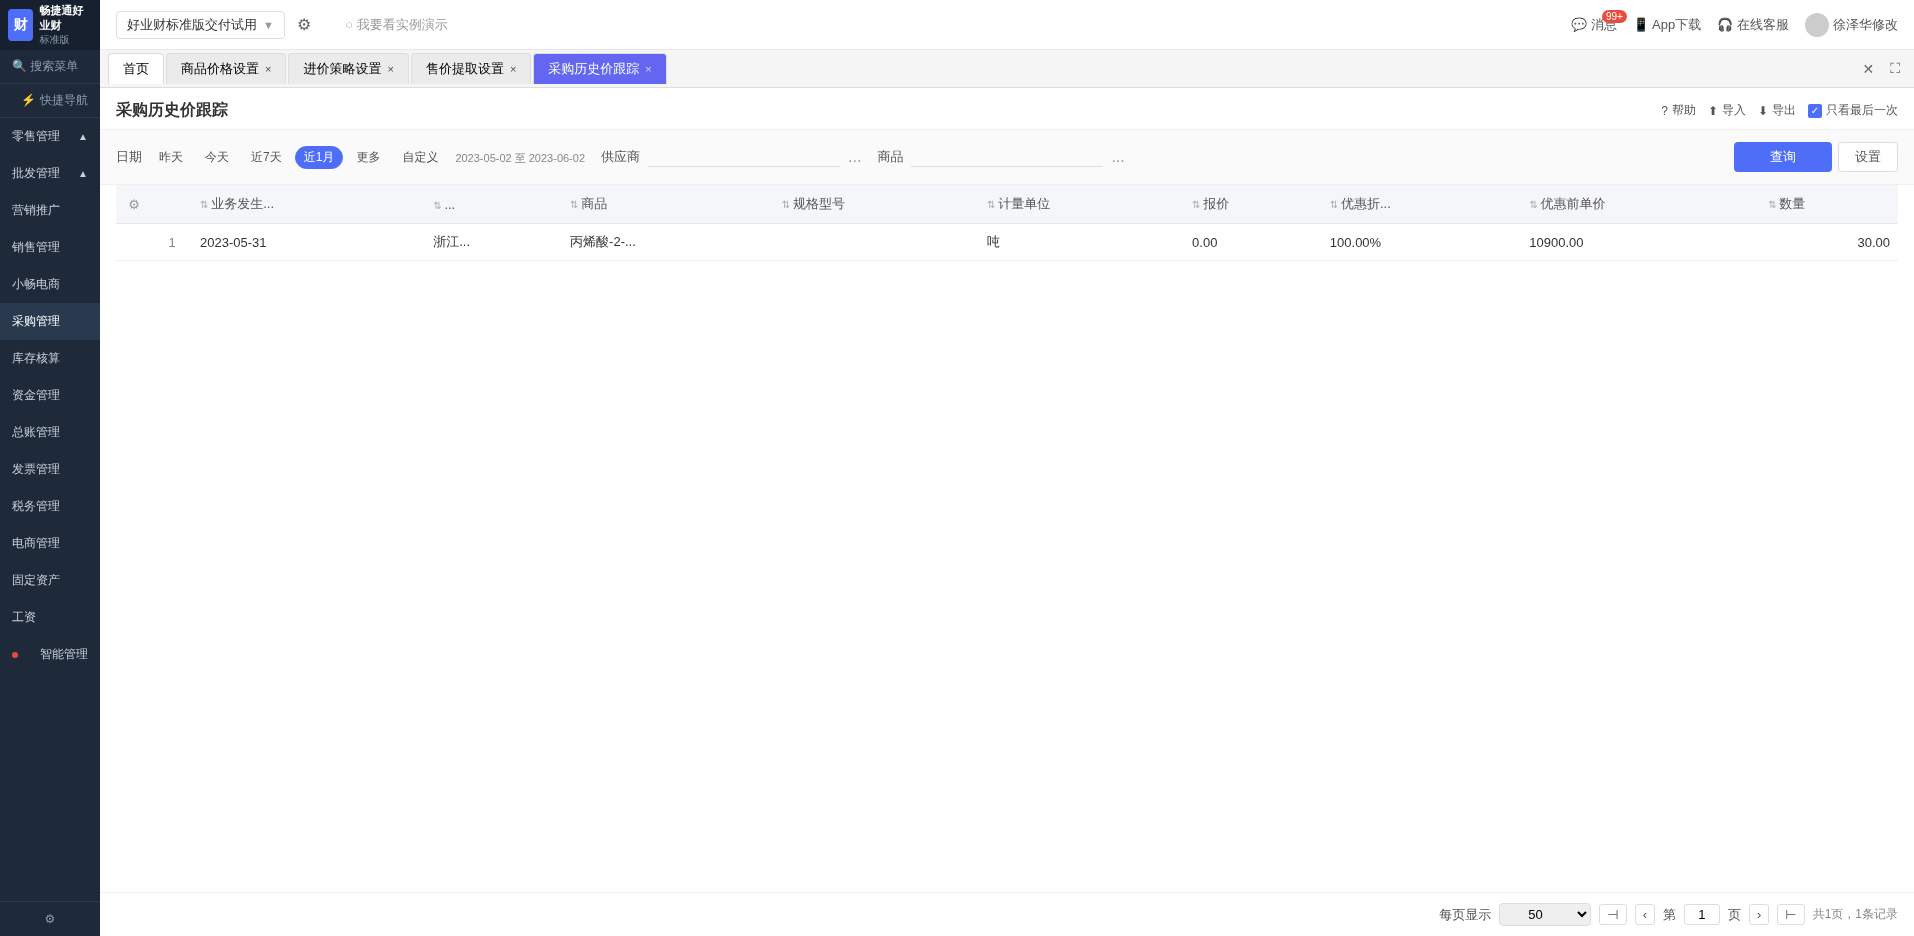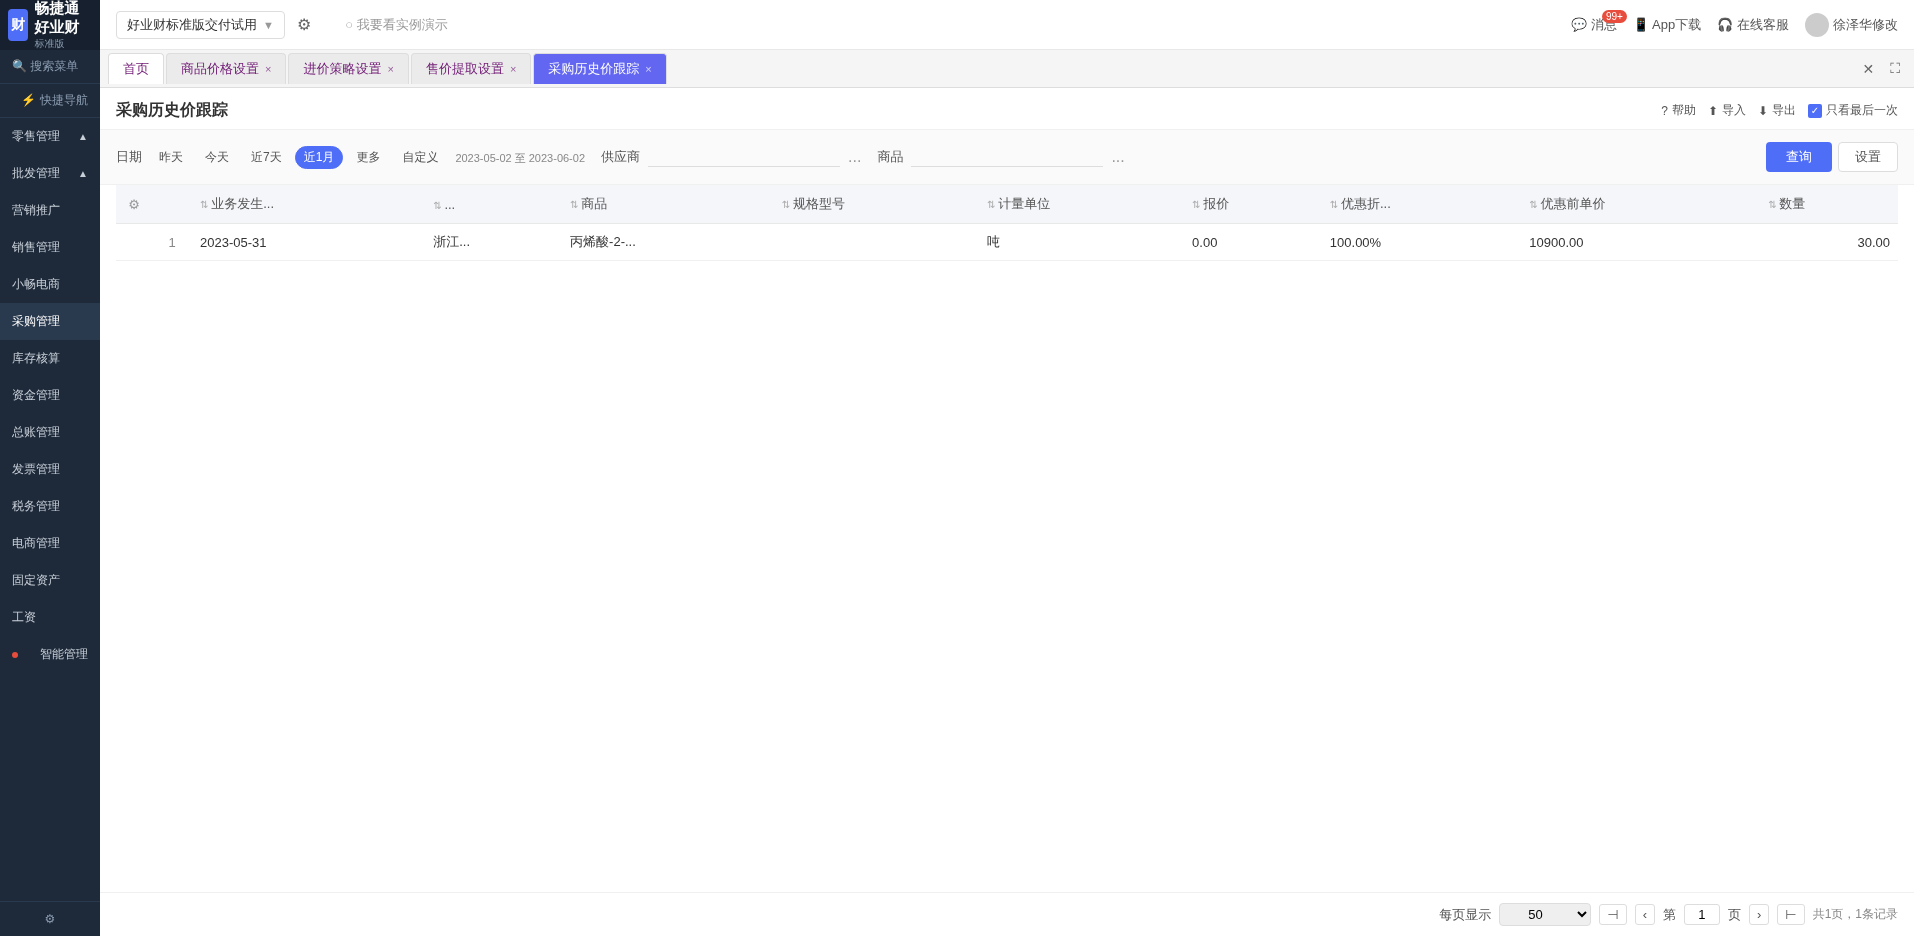--- a/index.html
+++ b/index.html
@@ -27,21 +27,21 @@
     .topbar-demo { color: #666; font-size: 13px; cursor: pointer; margin-left: 22px; }
     .topbar-demo span { color: #999; }
     .topbar-right { margin-left: auto; display: flex; align-items: center; gap: 16px; font-size: 13px; color: #555; }
     .topbar-badge { position: relative; cursor: pointer; }
     .topbar-badge .badge { position: absolute; top: -6px; right: -10px; background: #e74c3c; color: #fff; font-size: 10px; padding: 1px 4px; border-radius: 8px; }
     .topbar-user { display: flex; align-items: center; gap: 4px; cursor: pointer; }
     .topbar-user .avatar { width: 24px; height: 24px; background: #ccc; border-radius: 50%; display: inline-block; }
 
     
     .tabbar { height: 38px; background: #f5f5f5; display: flex; align-items: center; border-bottom: 1px solid #ddd; padding: 0 8px; gap: 2px; position: relative; }
-    .tab { display: flex; align-items: center; gap: 6px; padding: 6px 14px; font-size: 13px; cursor: pointer; border-radius: 4px 4px 0 0; color: #701a75; background: #ebebeb; border: 1px solid #ddd; border-bottom: none; }
+    .tab { display: flex; align-items: center; gap: 6px; padding: 6px 14px; font-size: 13px; cursor: pointer; border-radius: 4px 4px 0 0; color: #000000; background: #ebebeb; border: 1px solid #ddd; border-bottom: none; }
     .tab.active { background: #6366f1; color: #fff; }
     .tab .close { font-size: 11px; color: inherit; opacity: 0.7; cursor: pointer; }
     .tab.home { background: #fff; }
     .tabbar-controls { margin-left: auto; display: flex; gap: 4px; }
     .tabbar-ctrl-btn { background: none; border: none; cursor: pointer; font-size: 14px; color: #666; padding: 2px 6px; }
 
     
     .content { flex: 1; background: #fff; overflow: hidden; display: flex; flex-direction: column; }
 
     
@@ -56,21 +56,21 @@
     
     .filter-bar { padding: 12px 16px; background: #fafafa; border-bottom: 1px solid #f0f0f0; display: flex; align-items: center; gap: 16px; flex-wrap: wrap; }
     .filter-group { display: flex; align-items: center; gap: 8px; }
     .filter-label { font-size: 13px; color: #555; }
     .date-options { display: flex; align-items: center; gap: 4px; }
     .date-btn { padding: 2px 8px; border-radius: 12px; font-size: 12px; cursor: pointer; border: 1px solid transparent; color: #555; }
     .date-btn.active { background: #4f6ef7; color: #fff; border-color: #4f6ef7; }
     .date-range { font-size: 11px; color: #888; margin-top: 2px; }
     .filter-input { border: none; border-bottom: 1px solid #ddd; padding: 2px 8px; font-size: 13px; outline: none; min-width: 160px; background: transparent; }
     .filter-dots { color: #999; cursor: pointer; font-size: 16px; }
-    .query-btn { background: #4f6ef7; color: #fff; border: none; padding: 6px 20px; border-radius: 4px; cursor: pointer; font-size: 13px; }
+    .query-btn { background: #4f6ef7; color: #fff; border: none; padding: 6px 36px; border-radius: 4px; cursor: pointer; font-size: 13px; }
     .settings-btn { background: #fff; color: #555; border: 1px solid #ddd; padding: 5px 16px; border-radius: 4px; cursor: pointer; font-size: 13px; }
 
     
     .table-area { flex: 1; overflow: auto; padding: 0 16px; }
     table { width: 100%; border-collapse: collapse; font-size: 13px; }
     thead tr { background: #f5f6fa; }
     thead th { padding: 10px 8px; text-align: left; font-weight: 500; color: #555; border-bottom: 1px solid #e8e8e8; white-space: nowrap; position: sticky; top: 0; background: #f5f6fa; z-index: 1; }
     tbody tr { border-bottom: 1px solid #f0f0f0; }
     tbody td { padding: 9px 8px; color: #333; }
     .col-gear { width: 36px; text-align: center; }
@@ -87,21 +87,21 @@
     .pagination-input { width: 36px; border: 1px solid #ddd; border-radius: 3px; padding: 2px 4px; text-align: center; font-size: 13px; outline: none; }
     .pagination-info { color: #888; font-size: 12px; }
   </style>
 </head>
 <body>
 
 <div class="sidebar">
   <div class="sidebar-logo">
     <div style="width:32px;height:32px;background:#4f6ef7;border-radius:4px;display:flex;align-items:center;justify-content:center;color:#fff;font-size:14px;font-weight:bold;">财</div>
     <div>
-      <div style="font-size:15px;color:#fff;font-weight:600;">畅捷通好业财</div>
+      <div style="font-size:11px;color:#fff;font-weight:600;">畅捷通好业财</div>
       <div style="font-size:10px;color:#8a9bb0;">标准版</div>
     </div>
   </div>
 
   <div class="sidebar-search">
     <span>🔍 </span>
     <span>搜索菜单</span>
   </div>
   <div class="sidebar-quicknav">
     <span>⚡ </span>

